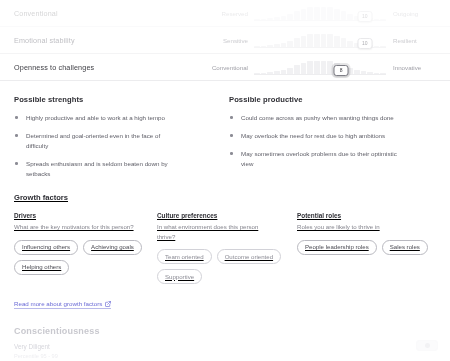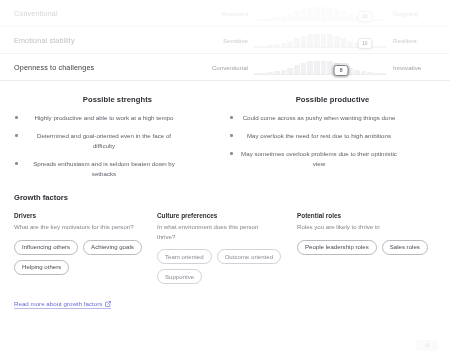--- a/index.html
+++ b/index.html
@@ -89,21 +89,20 @@
     border-color: #7e7e86;
     box-shadow: 0 0 0 2px rgba(120,120,130,.18), 0 1px 2px rgba(0,0,0,.18);
     color: #3a3a40;
   }
 
   
   .cols {
     display: flex;
     padding: 14px 14px 0 14px;
     gap: 8px;
-    text-align: center;
   }
   .col { flex: 1 1 50%; min-width: 0; }
   .col-title {
     font-size: 7.6px;
     color: #2e2e34;
     margin: 0 0 9px 0;
     letter-spacing: .01em;
   }
   ul.bullets { list-style: none; margin: 0; padding: 0; }
   ul.bullets li {
@@ -118,21 +117,21 @@
   ul.bullets li::before {
     content: "";
     position: absolute;
     left: 1px; top: 3.2px;
     width: 2.6px; height: 2.6px;
     border-radius: 50%;
     background: #8c8c95;
   }
 
   
-  .growth { padding: 6px 14px 0 14px; }
+  .growth { padding: 6px 14px 0 14px; text-decoration: underline; }
   .growth-title {
     font-size: 7.6px;
     color: #2e2e34;
     margin: 0 0 10px 0;
   }
   .gf-cols { display: flex; gap: 0; }
   .gf-col { min-width: 0; }
   .gf-col.c0 { flex: 0 0 143px; }
   .gf-col.c1 { flex: 0 0 140px; }
   .gf-col.c2 { flex: 1 1 auto; }
@@ -377,18 +376,23 @@
     <span>
       <svg width="6" height="6" viewBox="0 0 12 12" fill="none" stroke="#6b6bd6" stroke-width="1.3" stroke-linecap="round" stroke-linejoin="round">
         <path d="M9.5 6.8v3.2a1 1 0 0 1-1 1H2a1 1 0 0 1-1-1V3.5a1 1 0 0 1 1-1h3.2"></path>
         <path d="M7.6 1h3.4v3.4"></path>
         <path d="M5.2 6.8 11 1"></path>
       </svg>
     </span>
   </a>
 
   
+  <div class="bottom">
+    <h2 class="bottom-title">Conscientiousness</h2>
+    <div class="bottom-sub">Very Diligent</div>
+    <div class="bottom-pct">Percentile 95 - 99</div>
+  </div>
 
   <div class="corner-ghost">
     <span></span>
   </div>
 
 </div>
 
 </body></html>

